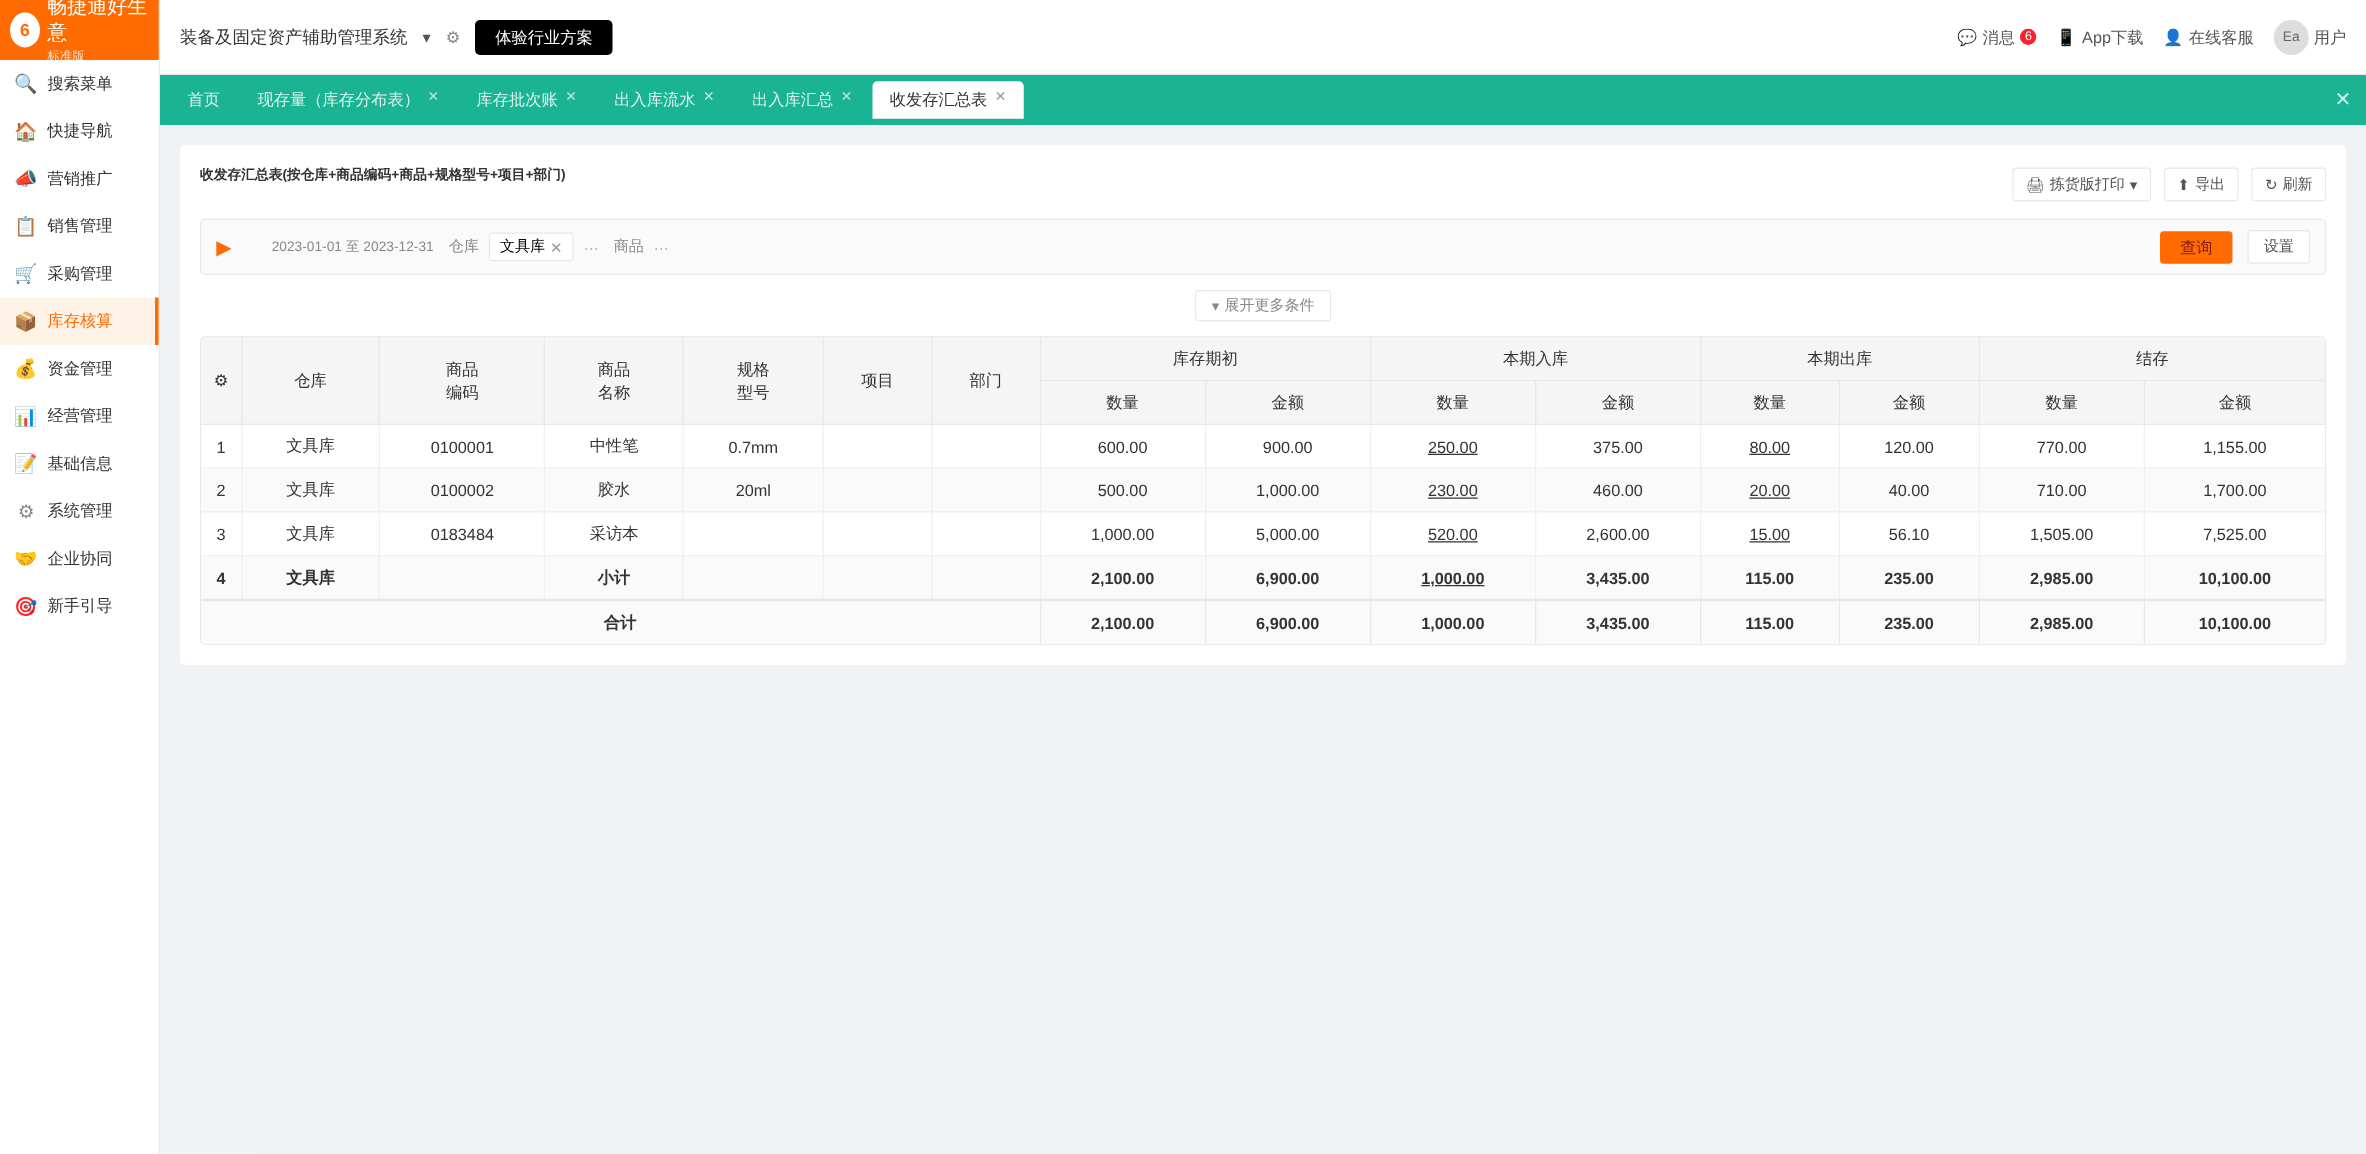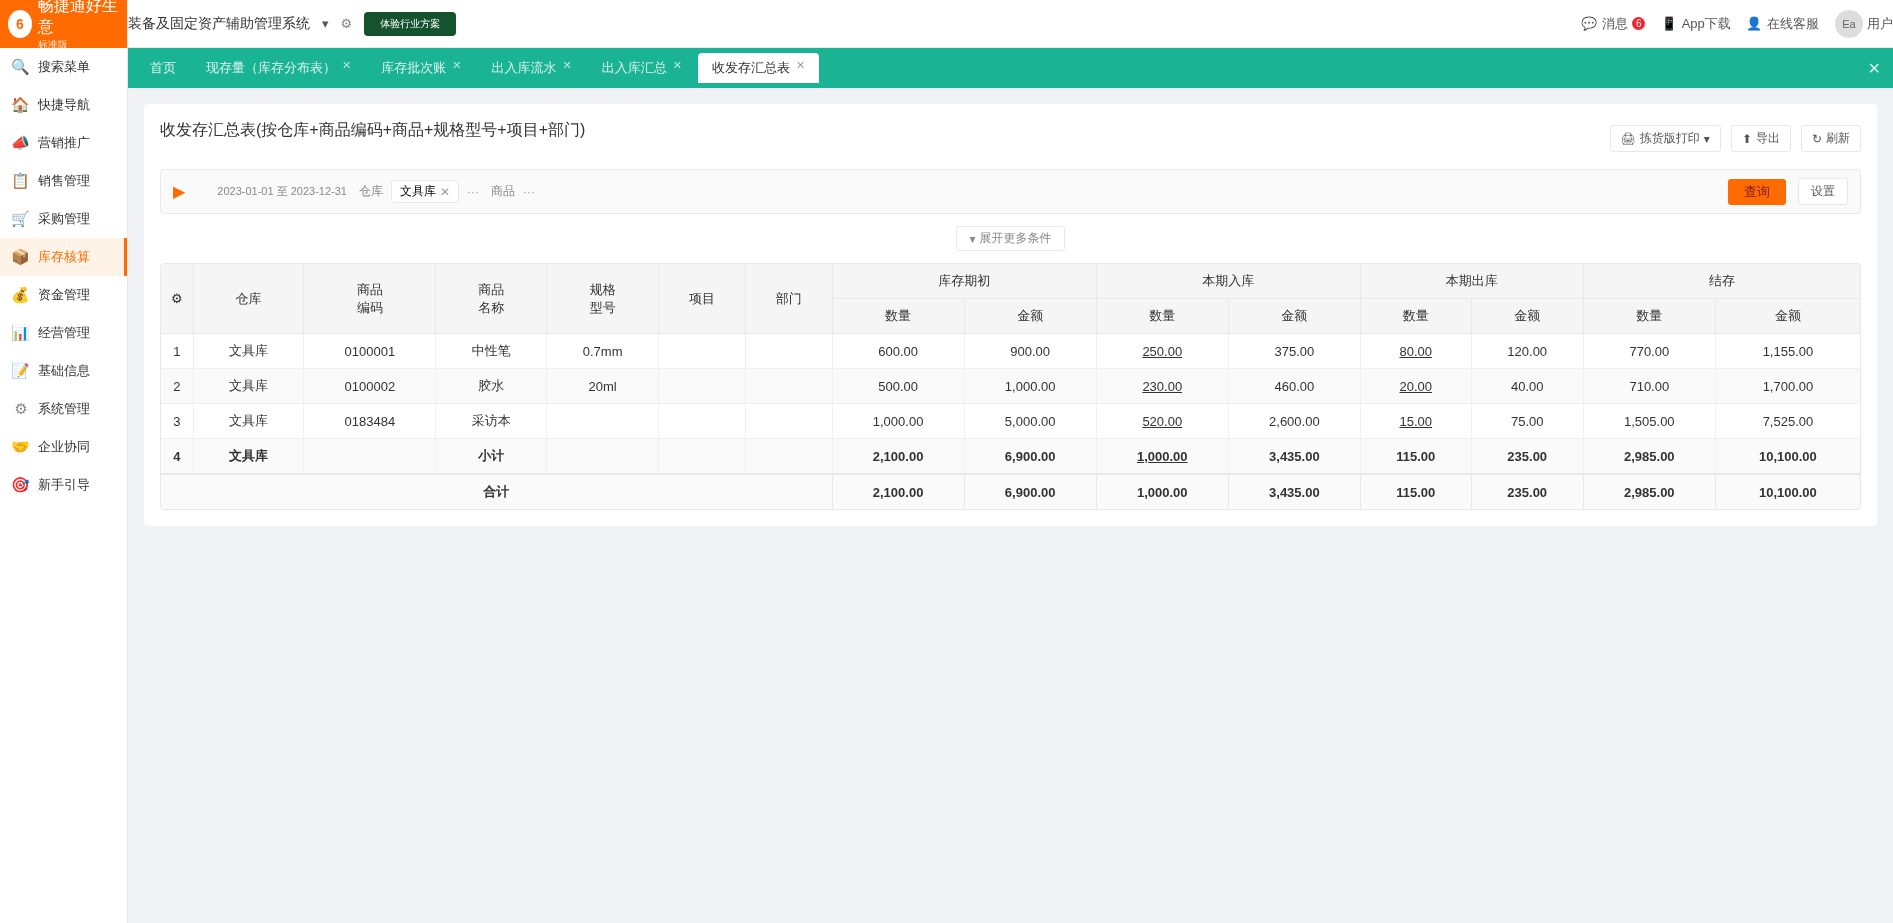--- a/index.html
+++ b/index.html
@@ -15,45 +15,45 @@
     .sidebar-nav { flex: 1; overflow-y: auto; }
     .sidebar-item { display: flex; align-items: center; gap: 8px; padding: 10px 12px; cursor: pointer; color: #333; font-size: 13px; }
     .sidebar-item.active { background: #fff3e8; color: #ff6b00; border-right: 3px solid #ff6b00; }
     .sidebar-icon { width: 18px; height: 18px; display: flex; align-items: center; justify-content: center; font-size: 15px; color: #888; }
     .sidebar-item.active .sidebar-icon { color: #ff6b00; }
 
     
     .main { flex: 1; display: flex; flex-direction: column; overflow: hidden; }
 
     
-    .topbar { height: 48px; background: #fff; border-bottom: 1px solid #e8e8e8; display: flex; align-items: center; justify-content: space-between; padding: 0 0; }
+    .topbar { height: 60px; background: #fff; border-bottom: 1px solid #e8e8e8; display: flex; align-items: center; justify-content: space-between; padding: 0 16px; }
     .topbar-left { display: flex; align-items: center; gap: 12px; }
     .system-title { color: #333; font-size: 14px; }
     .topbar-dropdown { display: flex; align-items: center; gap: 4px; cursor: pointer; color: #555; }
-    .topbar-btn { background: #14532d; color: #fff; padding: 5px 16px; border-radius: 4px; border: none; cursor: pointer; font-size: 10px; }
+    .topbar-btn { background: #000000; color: #fff; padding: 5px 16px; border-radius: 4px; border: none; cursor: pointer; font-size: 13px; }
     .topbar-right { display: flex; align-items: center; gap: 16px; color: #555; font-size: 13px; }
     .topbar-right-item { display: flex; align-items: center; gap: 4px; cursor: pointer; }
     .badge { background: #f5222d; color: #fff; border-radius: 10px; font-size: 10px; padding: 1px 4px; }
     .gear-icon { cursor: pointer; color: #888; }
     .user-avatar { width: 28px; height: 28px; background: #ddd; border-radius: 50%; display: flex; align-items: center; justify-content: center; font-size: 11px; color: #666; }
 
     
     .tabbar { height: 40px; background: #1ab394; display: flex; align-items: center; padding: 0 8px; gap: 2px; position: relative; }
     .tab { display: flex; align-items: flex-start; gap: 6px; padding: 6px 14px; cursor: pointer; font-size: 13px; color: rgba(255,255,255,0.85); border-radius: 4px 4px 0 0; white-space: nowrap; }
     .tab.active { background: #fff; color: #333; }
     .tab-close { font-size: 11px; color: rgba(255,255,255,0.7); cursor: pointer; }
     .tab.active .tab-close { color: #999; }
     .tab-x-btn { position: absolute; right: 12px; top: 50%; transform: translateY(-50%); color: rgba(255,255,255,0.8); cursor: pointer; font-size: 16px; }
 
     
     .content { flex: 1; overflow-y: auto; padding: 16px; background: #f0f2f5; }
 
     
     .page-card { background: #fff; border-radius: 4px; padding: 16px; }
-    .page-title { font-size: 16px; font-weight: normal; color: #333; margin-bottom: 16px; }
+    .page-title { font-size: 11px; font-weight: bold; color: #333; margin-bottom: 16px; }
 
     
     .filter-bar { display: flex; align-items: center; gap: 12px; margin-bottom: 12px; padding: 8px 12px; background: #fafafa; border: 1px solid #e8e8e8; border-radius: 4px; }
     .filter-arrow { color: #ff6b00; font-size: 16px; cursor: pointer; }
     .filter-group { display: flex; align-items: center; gap: 8px; }
     .filter-label { color: #888; font-size: 12px; }
     .date-btn { padding: 2px 8px; border: 1px solid #e8e8e8; border-radius: 3px; background: #fff; cursor: pointer; font-size: 12px; color: #555; }
     .date-btn.active { background: #ff6b00; color: #fff; border-color: #ff6b00; }
     .date-range { color: #888; font-size: 11px; margin-left: 20px; }
 
@@ -341,21 +341,21 @@
                 <td>0183484</td>
                 <td>采访本</td>
                 <td></td>
                 <td></td>
                 <td></td>
                 <td>1,000.00</td>
                 <td>5,000.00</td>
                 <td class="underline">520.00</td>
                 <td>2,600.00</td>
                 <td class="underline">15.00</td>
-                <td>75.00</td>
+                <td>56.10</td>
                 <td>1,505.00</td>
                 <td>7,525.00</td>
               </tr>
               <tr class="subtotal-row">
                 <td>4</td>
                 <td>文具库</td>
                 <td></td>
                 <td>小计</td>
                 <td></td>
                 <td></td>

